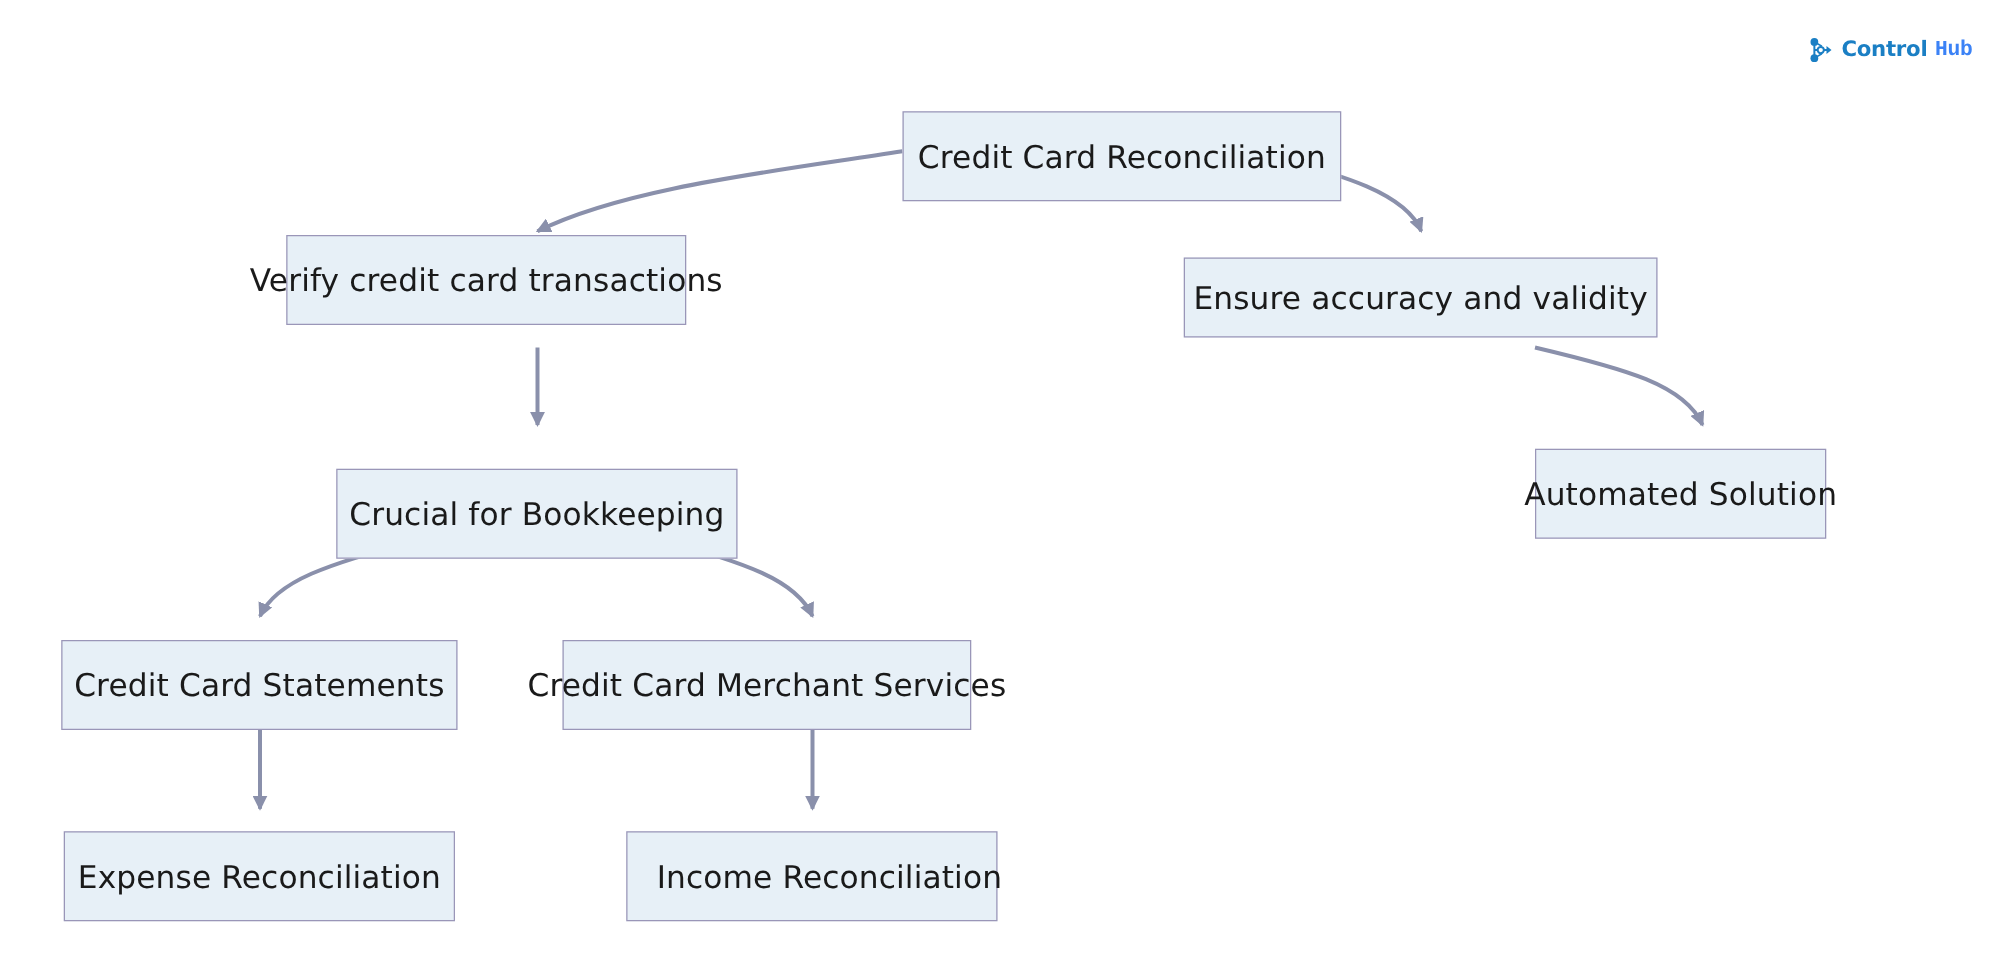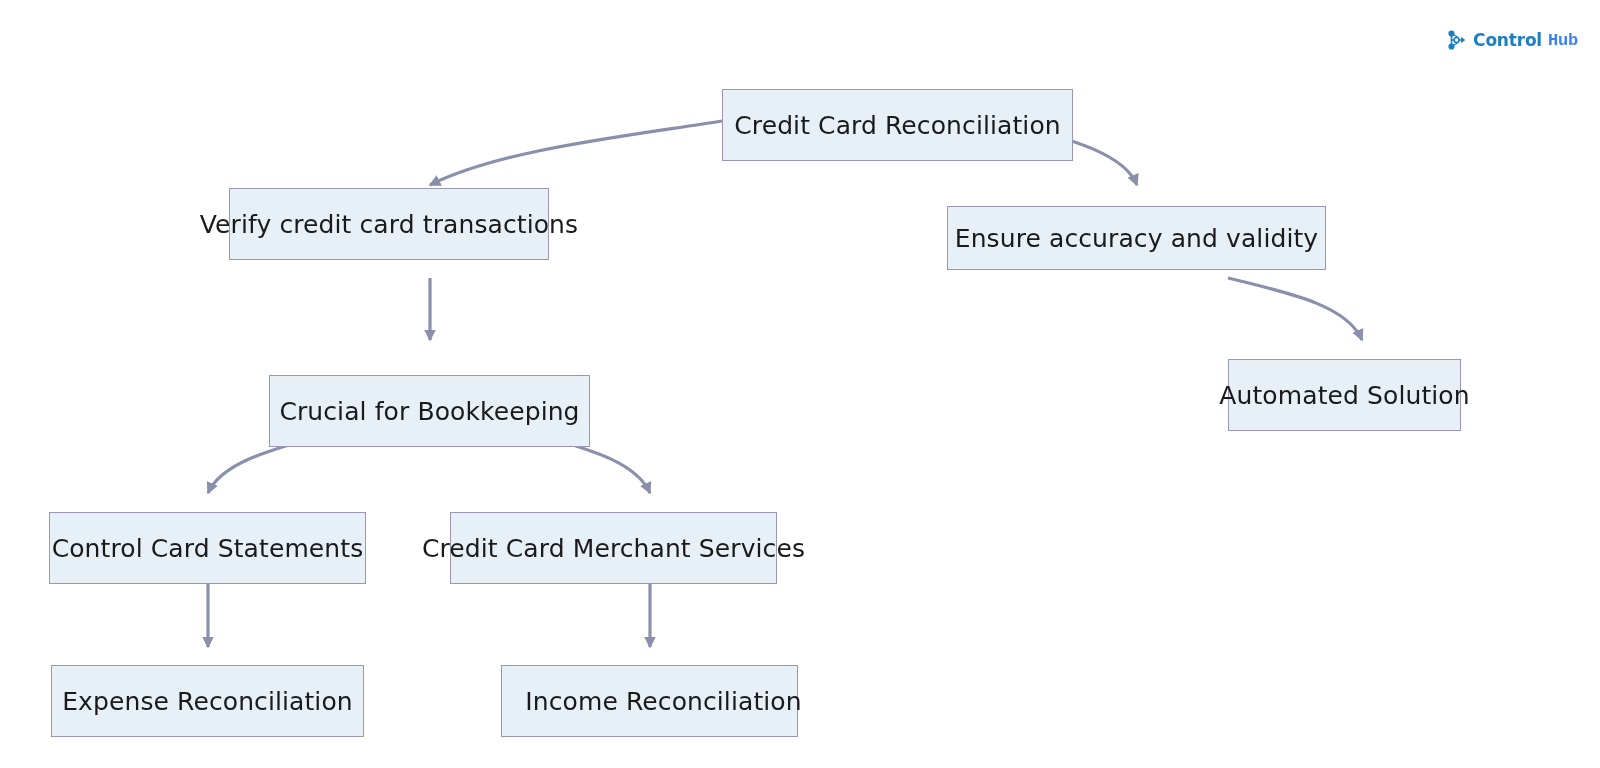--- a/index.html
+++ b/index.html
@@ -102,21 +102,21 @@
   <div class="node" id="node-root">Credit Card Reconciliation</div>
 
   <div class="node" id="node-verify">Verify credit card transactions</div>
 
   <div class="node" id="node-ensure">Ensure accuracy and validity</div>
 
   <div class="node" id="node-crucial">Crucial for Bookkeeping</div>
 
   <div class="node" id="node-automated">Automated Solution</div>
 
-  <div class="node" id="node-statements">Control Card Statements</div>
+  <div class="node" id="node-statements">Credit Card Statements</div>
 
   <div class="node" id="node-merchant">Credit Card Merchant Services</div>
 
   <div class="node" id="node-expense">Expense Reconciliation</div>
 
   <div class="node" id="node-income">Income Reconciliation</div>
 
   <div id="logo">
     <svg id="logo-mark" width="24" height="26" viewBox="0 0 24 26">
       <line x1="8.5" y1="6.5" x2="8.5" y2="19.5" stroke="#1b7fc4" stroke-width="1.6"></line>

